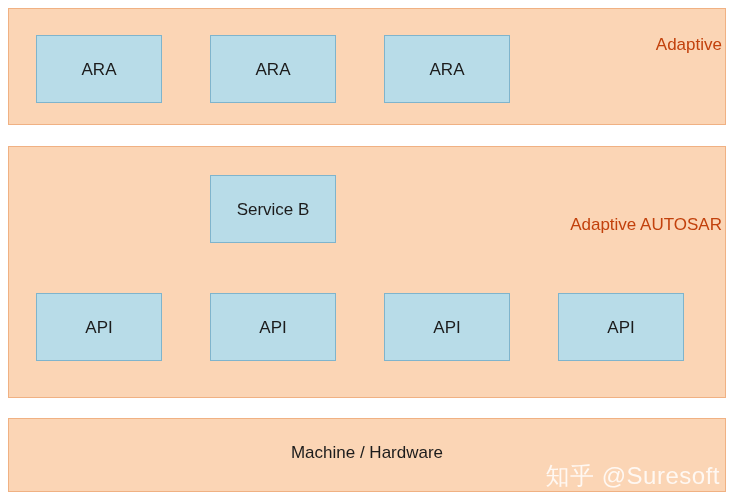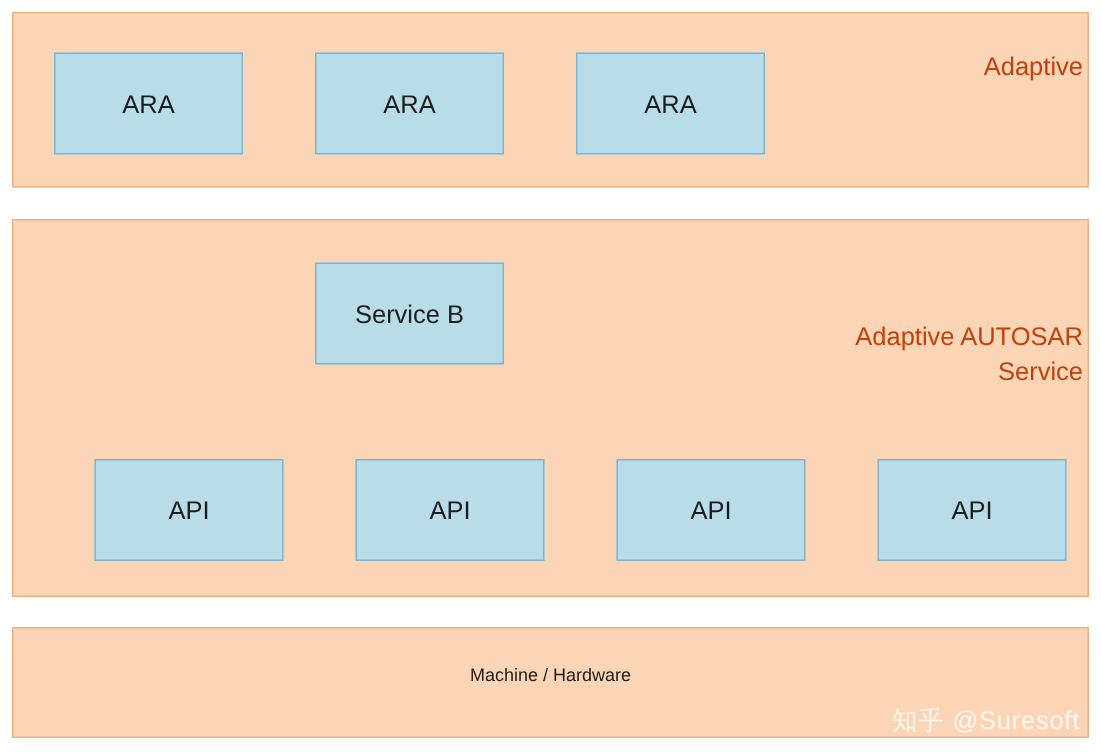--- a/index.html
+++ b/index.html
@@ -54,21 +54,21 @@
 
   
   .col-1 { left: 36px;  width: 126px; }
   .col-2 { left: 210px; width: 126px; }
   .col-3 { left: 384px; width: 126px; }
   .col-4 { left: 558px; width: 126px; }
 
   
   .row-ara     { top: 35px;  height: 68px; }
   .row-service { top: 175px; height: 68px; }
-  .row-api     { top: 306px; height: 68px; margin-left: 27px; }
+  .row-api     { top: 293px; height: 68px; }
 
   
   .layer-caption {
     position: absolute;
     text-align: right;
     font-size: 17px;
     color: #c2410c;
     line-height: 1.35;
   }
   #caption-applications {
@@ -83,31 +83,31 @@
     margin-top: 24px;
   }
 
   
   #caption-hardware {
     position: absolute;
     left: 8px;
     top: 444px;
     width: 718px;
     text-align: center;
-    font-size: 12px;
+    font-size: 17px;
     color: #1c1c1c;
     line-height: 1;
   }
 
   
   #watermark {
     position: absolute;
     right: 14px;
     bottom: 12px;
-    font-size: 17px;
+    font-size: 24px;
     color: rgba(255, 255, 255, 0.82);
     letter-spacing: 0.5px;
     white-space: nowrap;
     user-select: none;
   }
 </style>
 </head>
 <body>
 
 <div id="diagram">
@@ -142,21 +142,20 @@
   </div>
   <div class="box col-3 row-api">
     <span class="box-label">API</span>
   </div>
   <div class="box col-4 row-api">
     <span class="box-label">API</span>
   </div>
 
   <div class="layer-caption" id="caption-service">
     <div>Adaptive AUTOSAR</div>
-    <div>Service</div>
   </div>
 
   <div class="layer" id="layer-hardware"></div>
 
   <div id="caption-hardware">Machine / Hardware</div>
 
   <div id="watermark">知乎 @Suresoft</div>
 
 </div>
 

